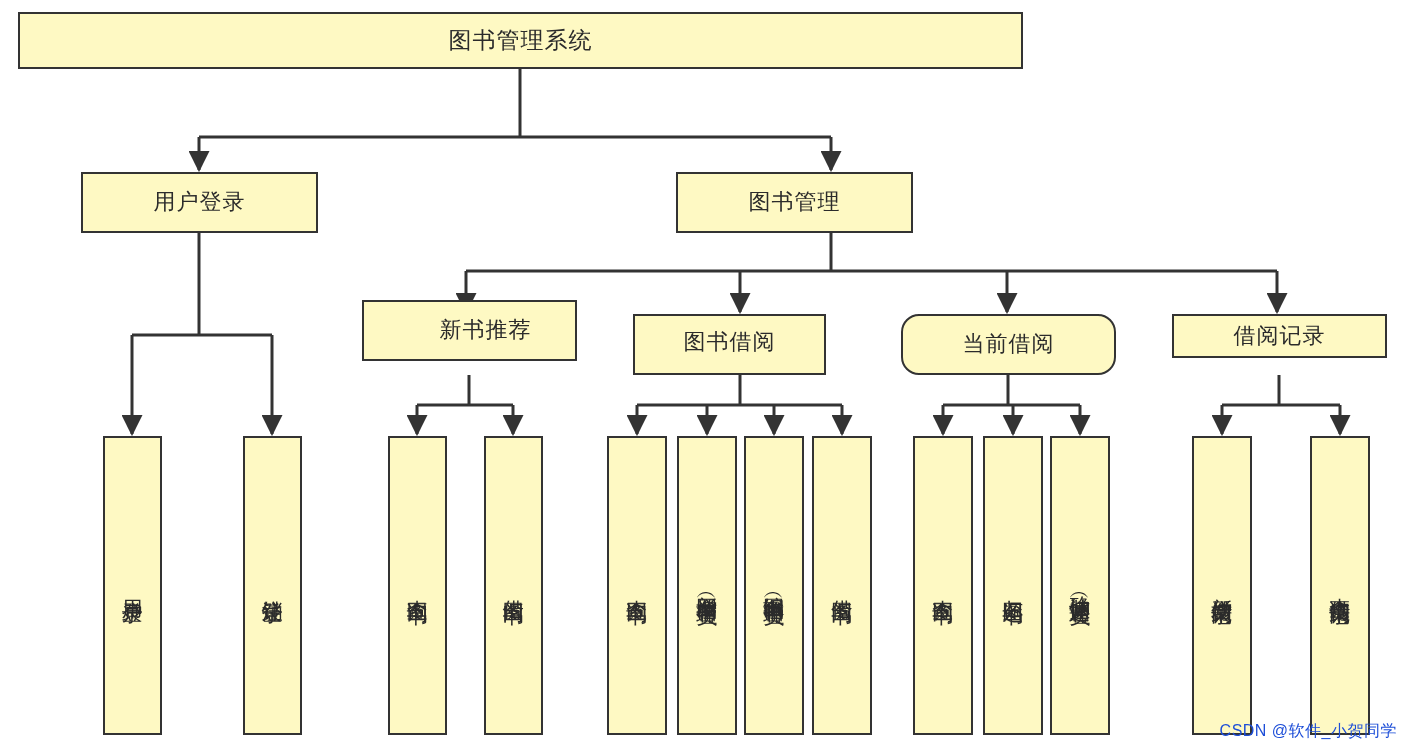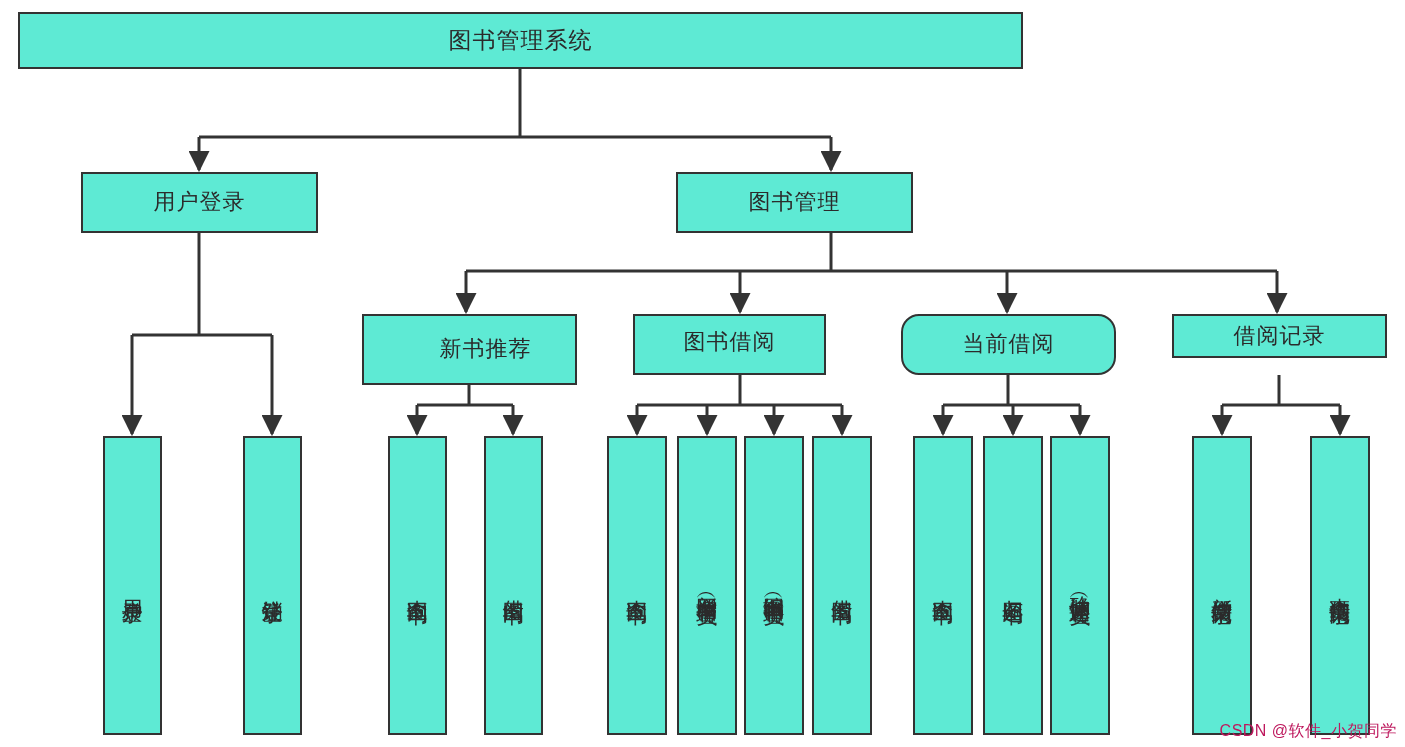--- a/index.html
+++ b/index.html
@@ -22,21 +22,21 @@
     position: absolute;
     left: 0;
     top: 0;
     width: 1405px;
     height: 747px;
     pointer-events: none;
   }
   .node {
     position: absolute;
     box-sizing: border-box;
-    background: #5eead4;
+    background: #fef9c3;
     border: 2px solid #333333;
     display: flex;
     align-items: center;
     justify-content: center;
     text-align: center;
     color: #2b2b2b;
   }
   .node.h {
     font-size: 22px;
     line-height: 1.2;
@@ -58,21 +58,21 @@
   .node.leaf .leaf-text {
     writing-mode: vertical-rl;
     text-orientation: upright;
     white-space: nowrap;
   }
   #watermark {
     position: absolute;
     right: 8px;
     bottom: 5px;
     font-size: 16px;
-    color: #be185d;
+    color: #1d4ed8;
     letter-spacing: 0.5px;
     white-space: nowrap;
     user-select: none;
   }
 </style>
 </head>
 <body>
 
 <div id="diagram-root">
 
@@ -130,21 +130,21 @@
     <span>图书管理系统</span>
   </div>
 
   <div class="node h" style="left:81px; top:172px; width:237px; height:61px;">
     <span>用户登录</span>
   </div>
   <div class="node h" style="left:676px; top:172px; width:237px; height:61px;">
     <span>图书管理</span>
   </div>
 
-  <div class="node h" style="left:362px; top:314px; width:215px; height:71px;padding-left:32px;">
+  <div class="node h" style="left:362px; top:300px; width:215px; height:61px;padding-left:32px;">
     <span>新书推荐</span>
   </div>
   <div class="node h" style="left:633px; top:314px; width:193px; height:61px;font-family:Liberation Mono, monospace;">
     <span>图书借阅</span>
   </div>
   <div class="node h" style="left:901px; top:314px; width:215px; height:61px;border-radius:18px;">
     <span>当前借阅</span>
   </div>
   <div class="node h" style="left:1172px; top:314px; width:215px; height:44px;">
     <span>借阅记录</span>

